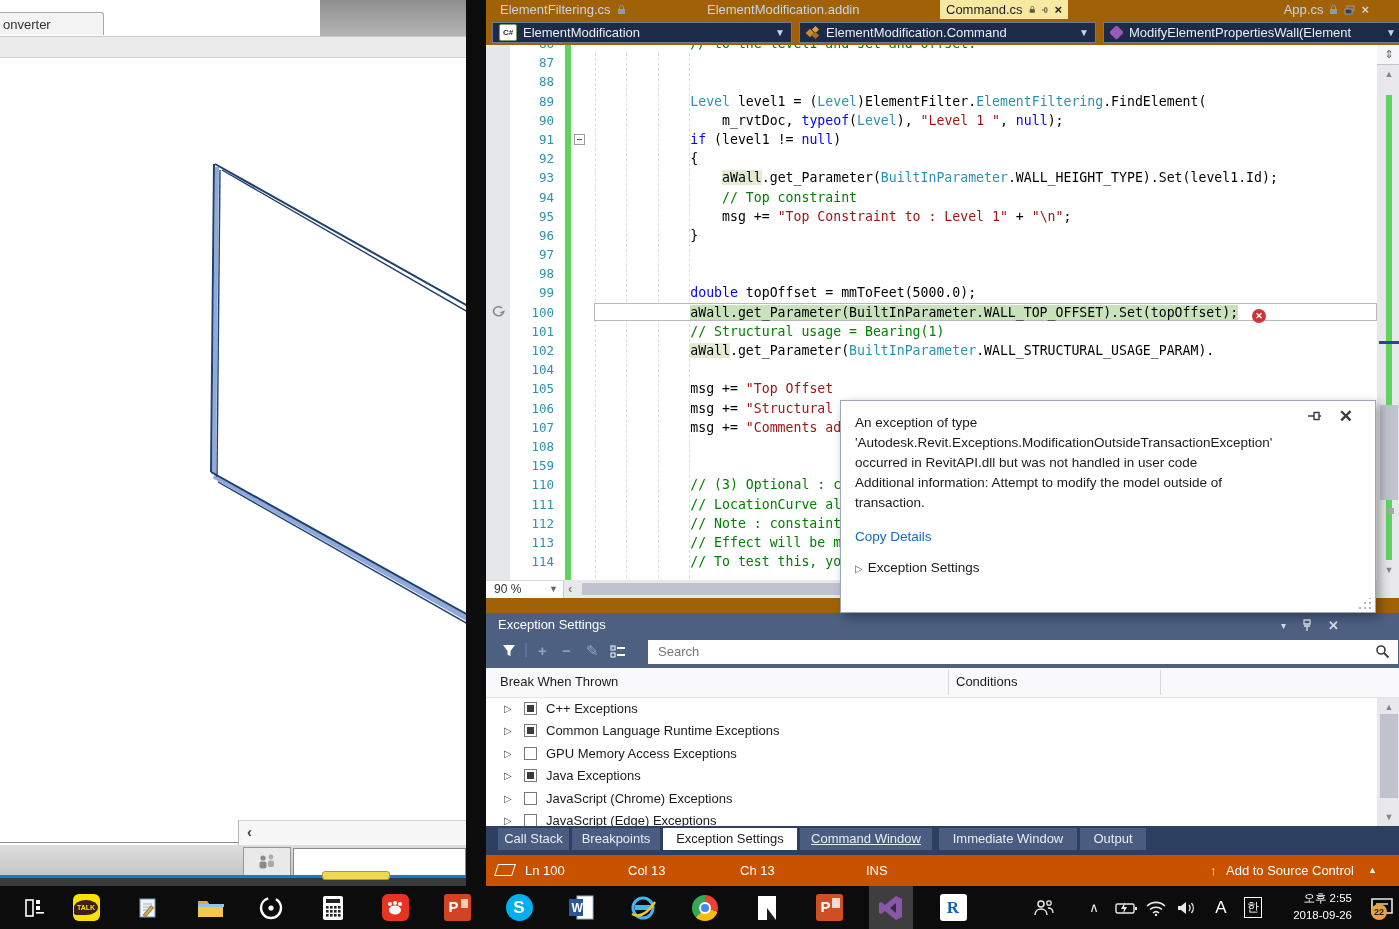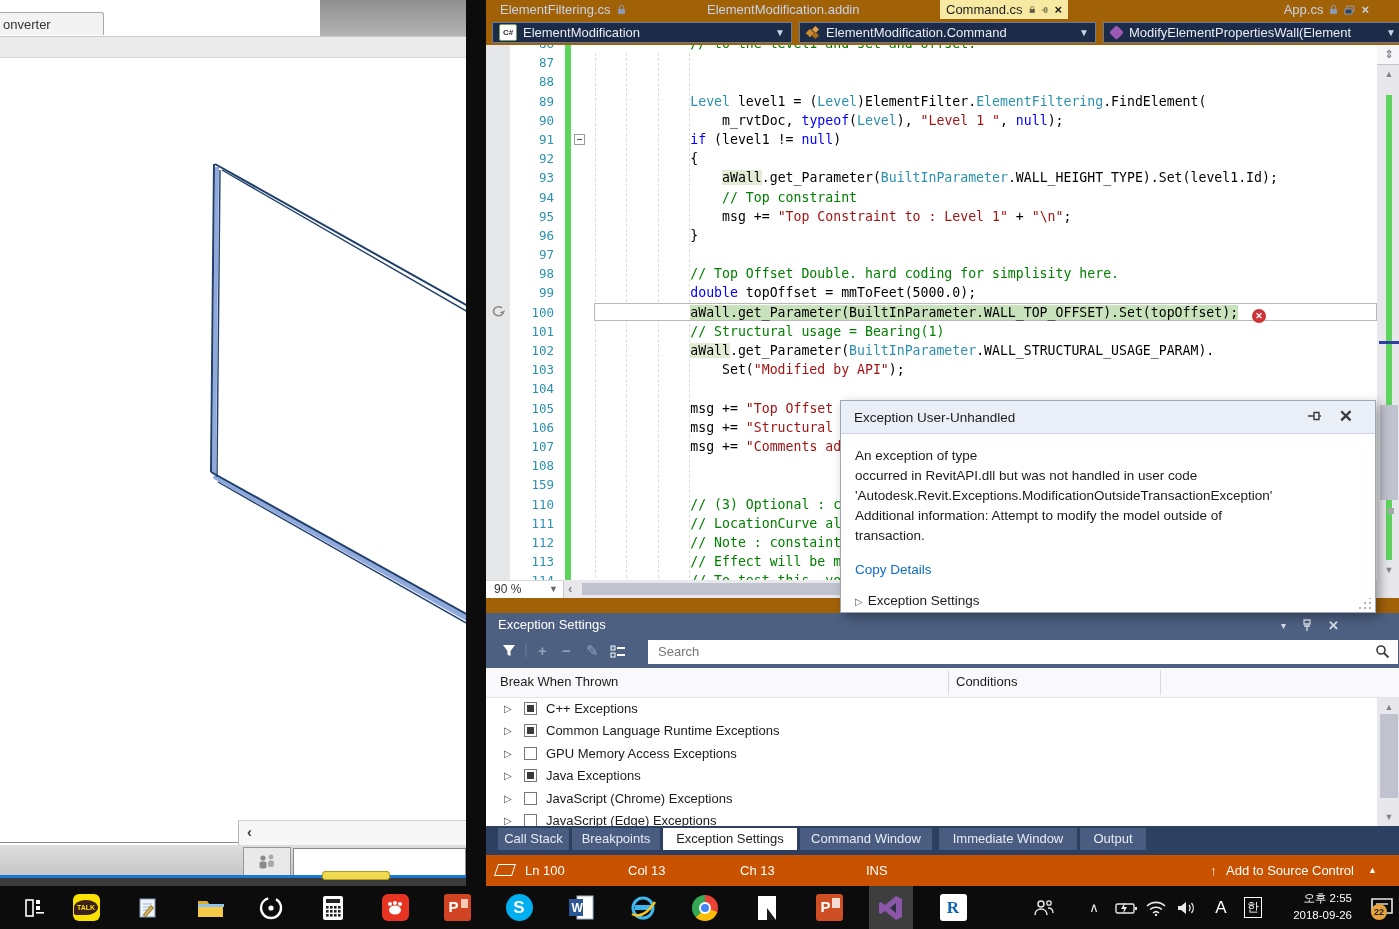--- a/index.html
+++ b/index.html
@@ -269,21 +269,21 @@
           <div class="crow">
             <span class="num">96</span>
             <span class="txt"><span class="pln">            }</span></span>
           </div>
           <div class="crow">
             <span class="num">97</span>
             <span class="txt"></span>
           </div>
           <div class="crow">
             <span class="num">98</span>
-            <span class="txt"><span class="pln">            </span><span class="com">// Top Offset Double. hard coding for simplisity here.</span></span>
+            <span class="txt"><span class="pln">            </span></span>
           </div>
           <div class="crow">
             <span class="num">99</span>
             <span class="txt"><span class="pln">            </span><span class="kw">double</span><span class="pln"> topOffset = mmToFeet(5000.0);</span></span>
           </div>
           <div class="crow">
             <div class="rowbox"></div>
             <svg class="stmt-arrow" width="17" height="15" viewBox="0 0 17 15">
               <path d="M13 3a5 4.5 0 10.5 6" fill="none" stroke="#8a8a8a" stroke-width="1.6"></path>
               <path d="M10.5 7.5l4 1.8 1.5-4z" fill="#8a8a8a"></path>
@@ -291,24 +291,20 @@
             <span class="num">100</span>
             <span class="txt"><span class="pln">            </span><span class="exec">aWall.get_Parameter(BuiltInParameter.WALL_TOP_OFFSET).Set(topOffset);</span><span class="erricon">✕</span></span>
           </div>
           <div class="crow">
             <span class="num">101</span>
             <span class="txt"><span class="pln">            </span><span class="com">// Structural usage = Bearing(1)</span></span>
           </div>
           <div class="crow">
             <span class="num">102</span>
             <span class="txt"><span class="pln">            </span><span class="ref">aWall</span><span class="pln">.get_Parameter(</span><span class="typ">BuiltInParameter</span><span class="pln">.WALL_STRUCTURAL_USAGE_PARAM).</span></span>
-          </div>
-          <div class="crow">
-            <span class="num">103</span>
-            <span class="txt"><span class="pln">                Set(</span><span class="str">"Modified by API"</span><span class="pln">);</span></span>
           </div>
           <div class="crow">
             <span class="num">104</span>
             <span class="txt"></span>
           </div>
           <div class="crow">
             <span class="num">105</span>
             <span class="txt"><span class="pln">            msg += </span><span class="str">"Top Offset</span></span>
           </div>
           <div class="crow">
@@ -363,30 +359,29 @@
           <span>90 %</span>
           <span class="caret">▼</span>
         </div>
         <span class="hs-arrow" style="left:82px">‹</span>
         <div class="hs-thumb"></div>
         <span class="hs-arrow" style="left:876px">›</span>
       </div>
     </div>
 
     <div id="popup">
-      <div class="pp-title">Exception User-Unhandled</div>
       <svg class="pp-pin" width="16" height="14" viewBox="0 0 16 14">
           <path d="M1 7h6M7 3.5h5v7H7zM12 7h2" stroke="#3a3a3a" stroke-width="1.4" fill="none"></path>
         </svg>
       <span class="pp-x">✕</span>
       <div class="pp-body">
         <div id="pp-lines">
             <div>An exception of type</div>
+            <div>'Autodesk.Revit.Exceptions.ModificationOutsideTransactionException'</div>
             <div>occurred in RevitAPI.dll but was not handled in user code</div>
-            <div>'Autodesk.Revit.Exceptions.ModificationOutsideTransactionException'</div>
             <div>Additional information: Attempt to modify the model outside of</div>
             <div>transaction.</div>
           </div>
         <div class="pp-link">Copy Details</div>
         <div class="pp-exp"><span class="tri">▷</span><span>Exception Settings</span></div>
       </div>
       <div class="pp-grip"></div>
     </div>
 
     <div id="panel">
@@ -463,21 +458,21 @@
         <span class="sb-arrow" style="top:4px">▲</span>
         <div class="vs-thumb" style="top:16px;height:84px"></div>
         <span class="sb-arrow" style="top:114px">▼</span>
       </div>
     </div>
 
     <div id="bottomtabs">
         <div class="btab" style="left: 12px; width: 71px;">Call Stack</div>
         <div class="btab" style="left: 86px; width: 88px;">Breakpoints</div>
         <div class="btab active" style="left: 177px; width: 134px;">Exception Settings</div>
-        <div class="btab" style="left: 314px; width: 132px;">Command Window</div>
+        <div class="btab" style="left: 314px; width: 132px; text-decoration: underline;">Command Window</div>
         <div class="btab" style="left: 453px; width: 138px;">Immediate Window</div>
         <div class="btab" style="left: 594px; width: 66px;">Output</div>
       </div>
 
     <div id="statusbar">
       <div class="st-para"></div>
       <span class="st-item" style="left:39px">Ln 100</span>
       <span class="st-item" style="left:142px">Col 13</span>
       <span class="st-item" style="left:254px">Ch 13</span>
       <span class="st-item" style="left:380px">INS</span>

